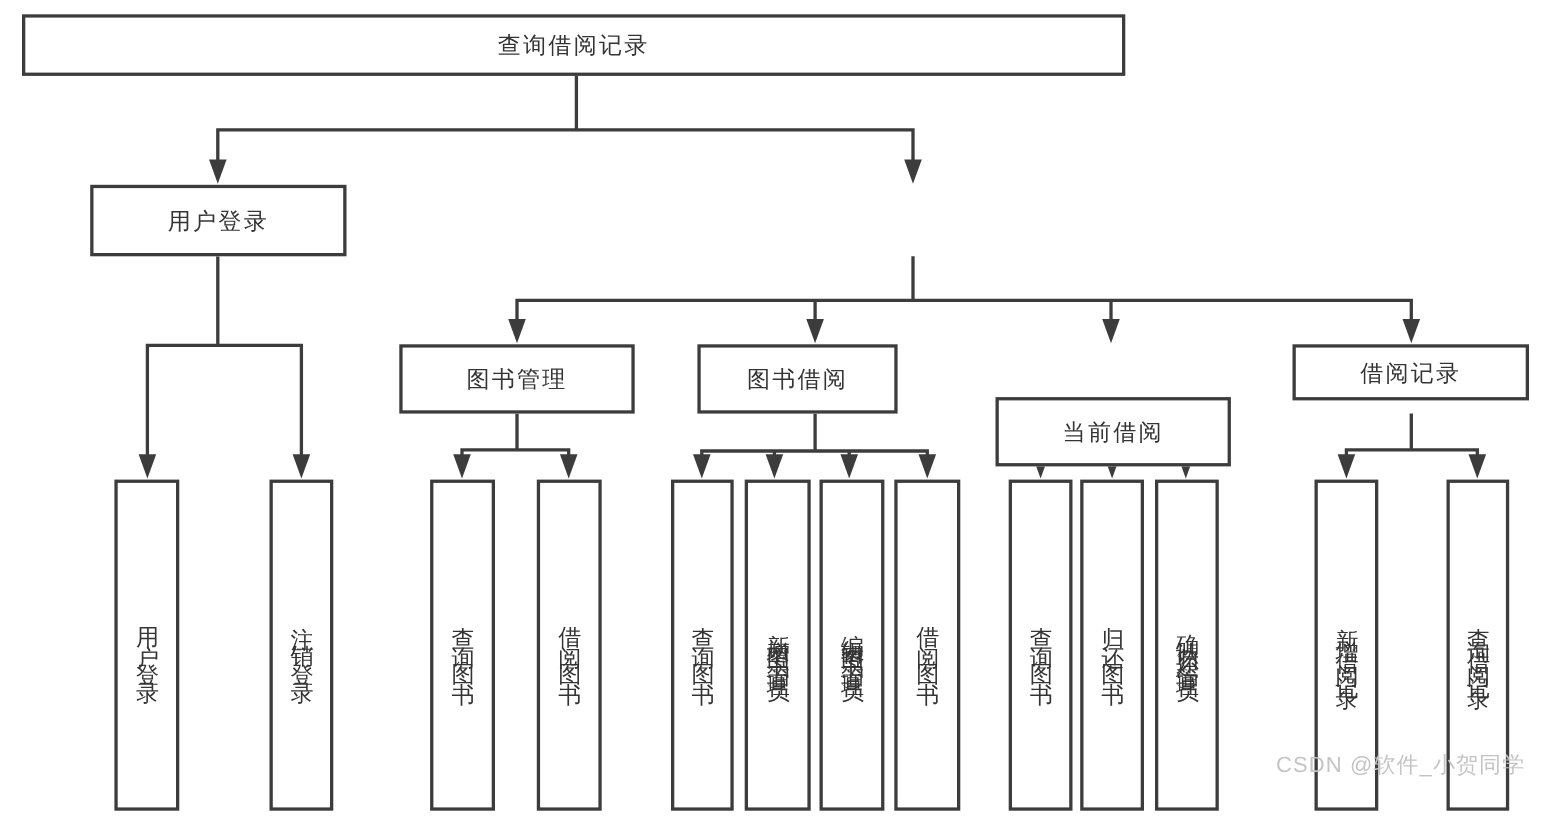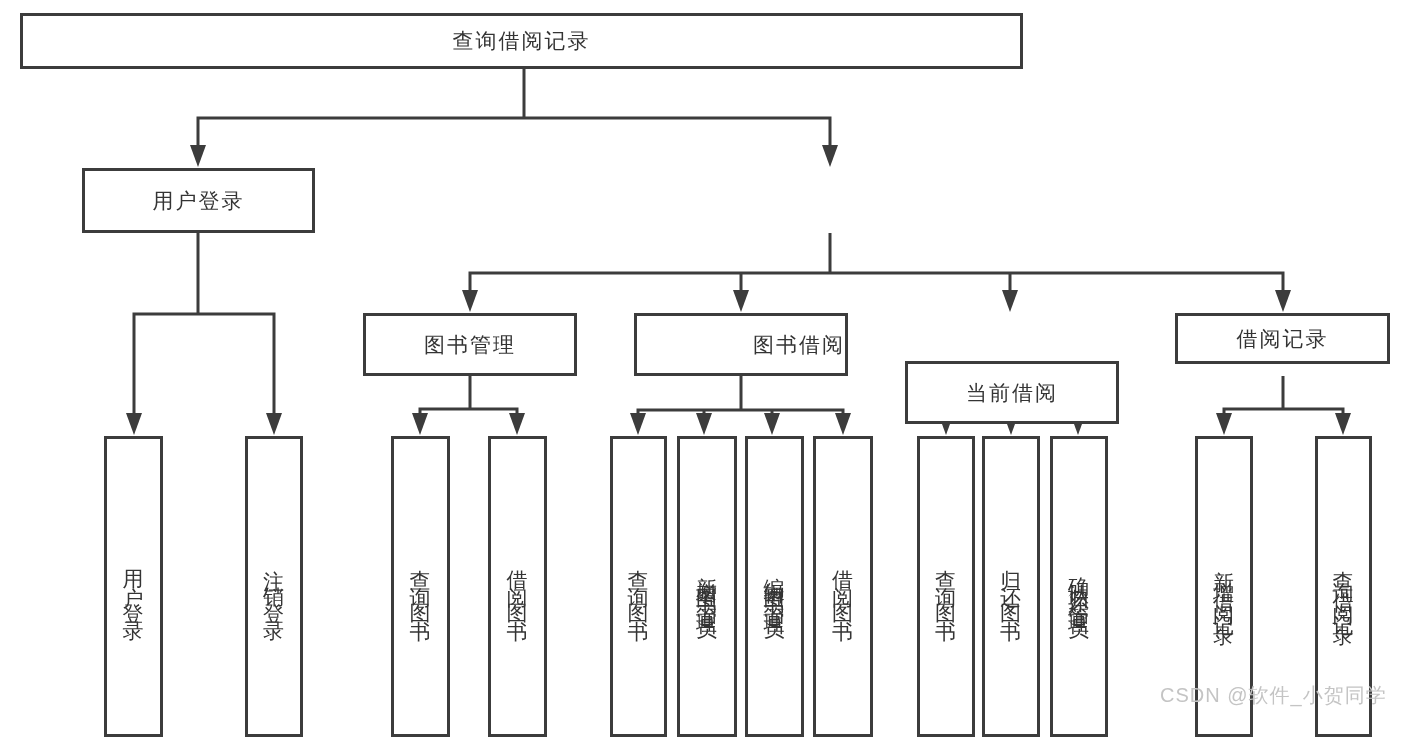--- a/index.html
+++ b/index.html
@@ -86,21 +86,21 @@
     <span class="label">查询借阅记录</span>
   </div>
 
   <div class="node" style="left:82px;top:168px;width:233px;height:65px;">
     <span class="label">用户登录</span>
   </div>
 
   <div class="node" style="left:363px;top:313px;width:214px;height:63px;">
     <span class="label">图书管理</span>
   </div>
-  <div class="node" style="left:634px;top:313px;width:214px;height:63px;justify-content:flex-end;">
+  <div class="node" style="left:634px;top:313px;width:182px;height:63px;">
     <span class="label">图书借阅</span>
   </div>
   <div class="node" style="left:905px;top:313px;width:214px;height:63px;margin-top:48px;">
     <span class="label">当前借阅</span>
   </div>
   <div class="node" style="left:1175px;top:313px;width:215px;height:51px;">
     <span class="label">借阅记录</span>
   </div>
 
   <div class="node leaf" style="left:104px;top:436px;width:59px;height:301px;">

